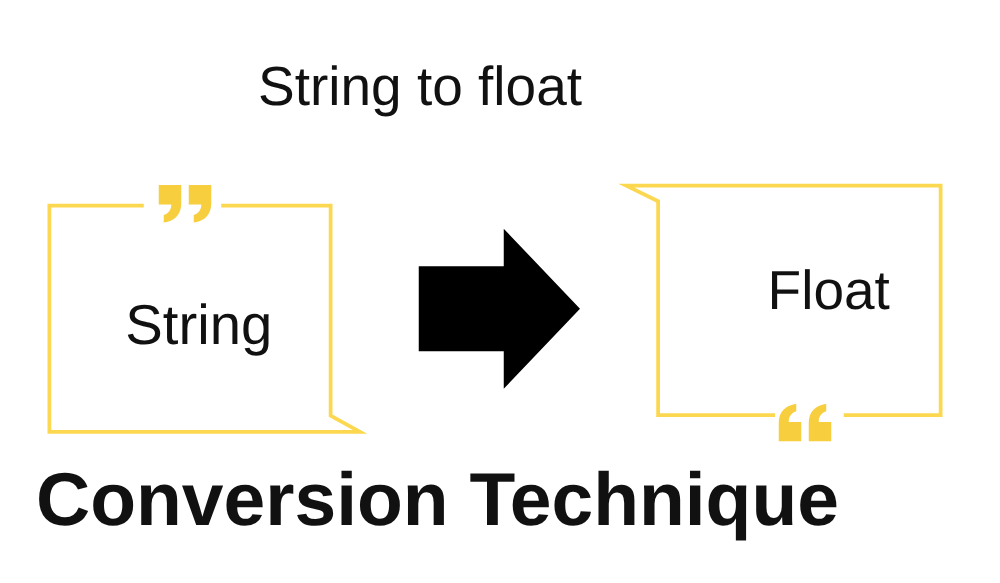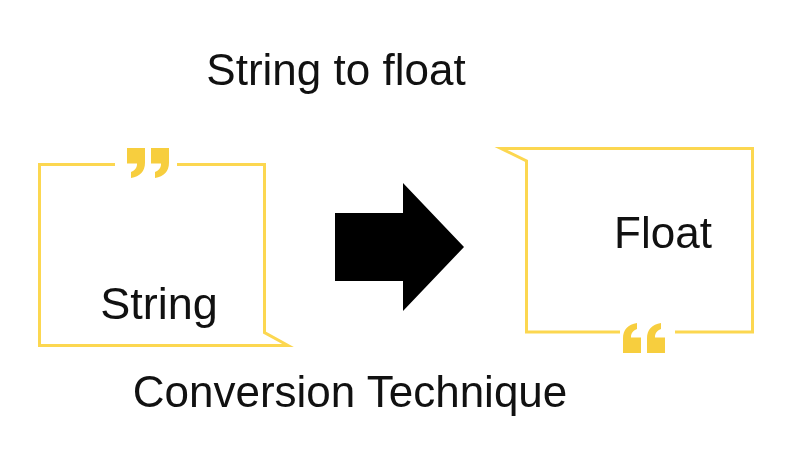--- a/index.html
+++ b/index.html
@@ -22,26 +22,26 @@
     line-height: 1;
     text-align: center;
     white-space: nowrap;
   }
   .page-title {
     left: 0; width: 672px; top: 48px;
     font-size: 44px;
   }
   .page-subtitle {
     left: 0; width: 700px; top: 370px;
-    font-size: 44px;
+    font-size: 60px;
+    font-weight: bold;
   }
   .source-label {
     left: 38px; width: 242px; top: 237px;
     font-size: 45px;
-    margin-top: 44px;
   }
   .target-label {
     left: 525px; width: 276px; top: 211px;
     font-size: 44px;
   }
 </style>
 </head>
 <body>
 
 <div class="canvas">

